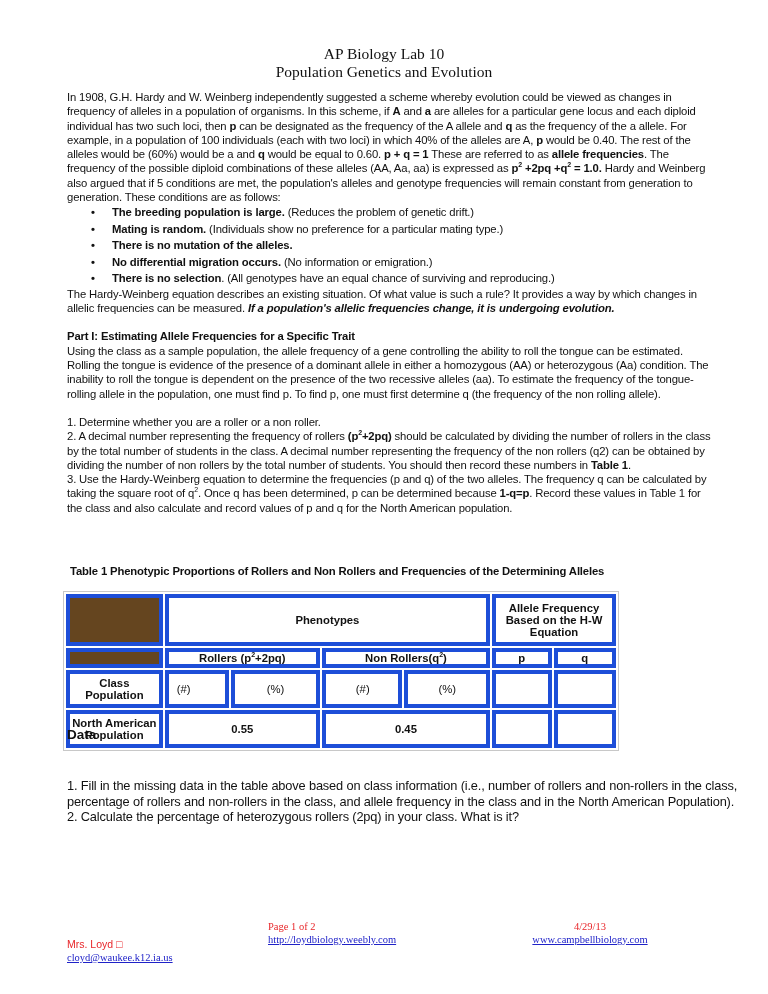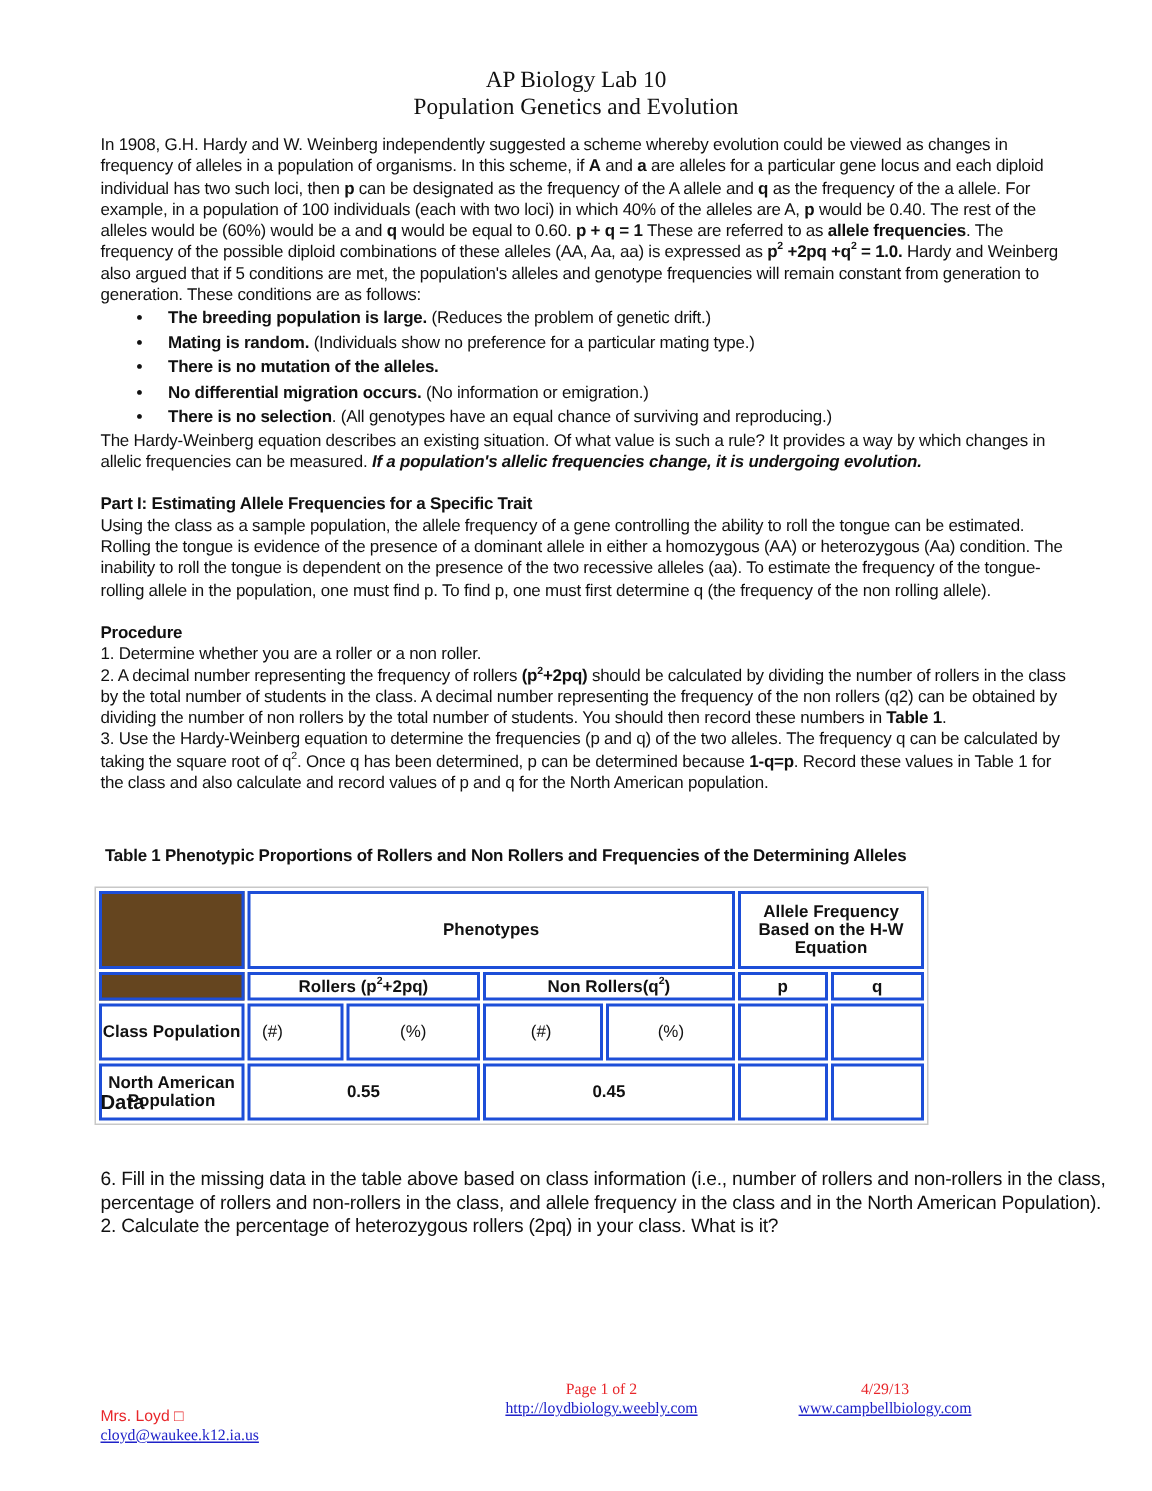--- a/index.html
+++ b/index.html
@@ -8,30 +8,30 @@
   .content { position:absolute; left:67px; top:90px; width:650px; font-size:11.3px; line-height:14.3px; letter-spacing:-0.15px; }
   .content p { margin:0; }
   .h { font-weight:bold; }
   .gap { height:14px; }
   ul.cond { margin:0; padding:0; list-style:none; }
   ul.cond li { position:relative; padding-left:45px; height:16.5px; line-height:16.5px; }
   ul.cond li .bullet { position:absolute; left:24px; top:0; font-weight:bold; }
   sup { font-size:7px; line-height:0; vertical-align:super; }
   .table-caption { position:absolute; left:70px; top:589px; font-size:11.3px; font-weight:bold; letter-spacing:-0.15px; }
   table.t1 { position:absolute; left:63px; top:591px; width:556px; border-collapse:separate; border-spacing:2px; border:1px solid #c8c8c8; font-size:11.3px; }
-  table.t1 td { border:2px solid #1d4ed8; text-align:center; padding:0; }
+  table.t1 td { border:4px solid #1d4ed8; text-align:center; padding:0; }
   .brown { background:#65451f; }
   .bold { font-weight:bold; }
   .left { text-align:left !important; padding-left:8px !important; }
   .data-head { position:absolute; left:67px; top:727px; font-size:13.5px; font-weight:bold; }
   .data { position:absolute; left:67px; top:778px; width:680px; font-size:12.8px; line-height:15.5px; letter-spacing:-0.15px; }
   .data p { margin:0; }
   .footer { position:absolute; top:920px; font-size:10.5px; line-height:13px; }
   .f-left { left:67px;margin-top:18px; }
-  .f-mid { left:286px; width:230px; text-align:center; font-family:"Liberation Serif", serif; }
+  .f-mid { left:268px; width:230px; text-align:left; font-family:"Liberation Serif", serif; }
   .f-right { left:480px; width:220px; text-align:center; font-family:"Liberation Serif", serif; }
   .red { color:#e8262a; }
   .link { color:#1f22c8; text-decoration:underline; font-family:"Liberation Serif", serif; }
 </style>
 </head>
 <body>
 
 <div class="title">
   <div>AP Biology  Lab 10</div>
   <div>Population Genetics and Evolution</div>
@@ -44,21 +44,20 @@
     <li><span class="bullet">•</span><b>Mating is random.</b><span> (Individuals show no preference for a particular mating type.)</span></li>
     <li><span class="bullet">•</span><b>There is no mutation of the alleles.</b><span></span></li>
     <li><span class="bullet">•</span><b>No differential migration occurs.</b><span> (No information or emigration.)</span></li>
     <li><span class="bullet">•</span><b>There is no selection</b><span>. (All genotypes have an equal chance of surviving and reproducing.)</span></li>
   </ul>
   <p><span>The Hardy-Weinberg equation describes an existing situation. Of what value is such a rule? It provides a way by which changes in allelic frequencies can be measured. </span><b><i>If a population's allelic frequencies change, it is undergoing evolution.</i></b></p>
   <div class="gap"></div>
   <p class="h">Part I: Estimating Allele Frequencies for a Specific Trait</p>
   <p>Using the class as a sample population, the allele frequency of a gene controlling the ability to roll the tongue can be estimated. Rolling the tongue is evidence of the presence of a dominant allele in either a homozygous (AA) or heterozygous (Aa) condition. The inability to roll the tongue is dependent on the presence of the two recessive alleles (aa). To estimate the frequency of the tongue-rolling allele in the population, one must find p. To find p, one must first determine q (the frequency of the non rolling allele).</p>
   <div class="gap"></div>
-  <p class="h">Procedure</p>
   <p>1. Determine whether you are a roller or a non roller.</p>
   <p><span>2. A decimal number representing the frequency of rollers </span><b><span>(p</span><sup>2</sup><span>+2pq)</span></b><span> should be calculated by dividing the number of rollers in the class by the total number of students in the class. A decimal number representing the frequency of the non rollers (q2) can be obtained by dividing the number of non rollers by the total number of students. You should then record these numbers in </span><b>Table 1</b><span>.</span></p>
   <p><span>3. Use the Hardy-Weinberg equation to determine the frequencies (p and q) of the two alleles. The frequency q can be calculated by taking the square root of q</span><sup>2</sup><span>. Once q has been determined, p can be determined because </span><b>1-q=p</b><span>. Record these values in Table 1 for the class and also calculate and record values of p and q for the North American population.</span></p>
 </div>
 
 <div class="table-caption" style="top:565px;">Table 1 Phenotypic Proportions of Rollers and Non Rollers and Frequencies of the Determining Alleles</div>
 
 <table class="t1">
   <colgroup>
     <col style="width:96px">
@@ -96,21 +95,21 @@
     <td colspan="2" class="bold">0.55</td>
     <td colspan="2" class="bold">0.45</td>
     <td></td>
     <td></td>
   </tr>
 </tbody>
   </table>
 
 <div class="data-head">Data</div>
 <div class="data">
-  <p>6. Fill in the missing data in the table above based on class information (i.e., number of rollers and non-rollers in the class, percentage of rollers and non-rollers in the class, and allele frequency in the class and in the North American Population).</p>
+  <p>1. Fill in the missing data in the table above based on class information (i.e., number of rollers and non-rollers in the class, percentage of rollers and non-rollers in the class, and allele frequency in the class and in the North American Population).</p>
   <p>2. Calculate the percentage of heterozygous rollers (2pq) in your class. What is it?</p>
 </div>
 
 <div class="footer f-left">
   <div class="red">Mrs. Loyd □</div>
   <a class="link">cloyd@waukee.k12.ia.us</a>
 </div>
 <div class="footer f-mid">
   <div class="red">Page 1 of 2</div>
   <a class="link">http://loydbiology.weebly.com</a>

